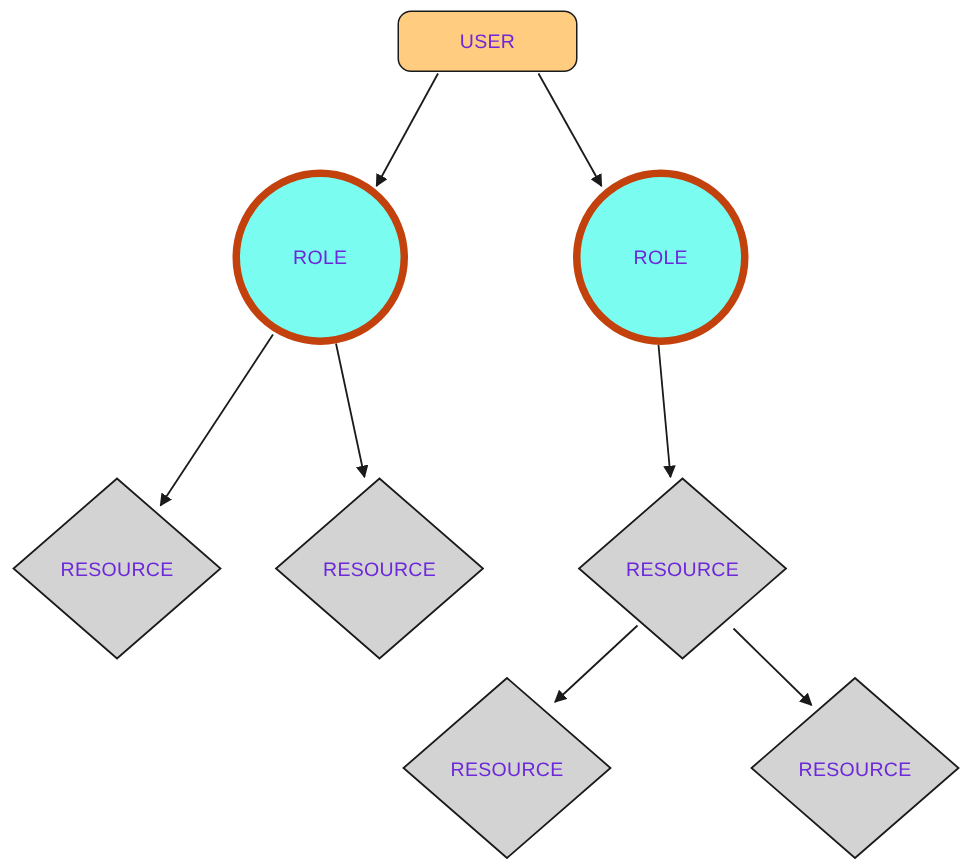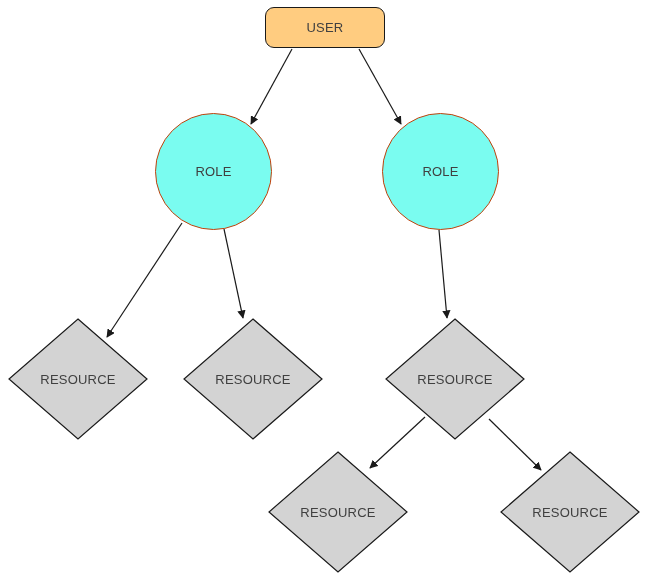--- a/index.html
+++ b/index.html
@@ -34,41 +34,41 @@
   .node-label {
     position: absolute;
     left: 0;
     top: 0;
     width: 100%;
     height: 100%;
     display: flex;
     align-items: center;
     justify-content: center;
     font-size: 13px;
-    color: #404040;
+    color: #6d28d9;
     letter-spacing: 0.2px;
     white-space: nowrap;
     pointer-events: none;
   }
   
   .node-user {
     left: 265px;
     top: 7px;
     width: 120px;
     height: 41px;
     background: #ffcc80;
     border: 1px solid #1a1a1a;
     border-radius: 9px;
   }
   
   .node-role {
     width: 117px;
     height: 117px;
     background: #7afcf0;
-    border: 1px solid #c2410c;
+    border: 5px solid #c2410c;
     border-radius: 50%;
     text-align: right;
   }
   .role-left  { left: 155px; top: 113px; }
   .role-right { left: 382px; top: 113px; }
   
   .node-resource {
     width: 140px;
     height: 122px;
     text-decoration: underline;

